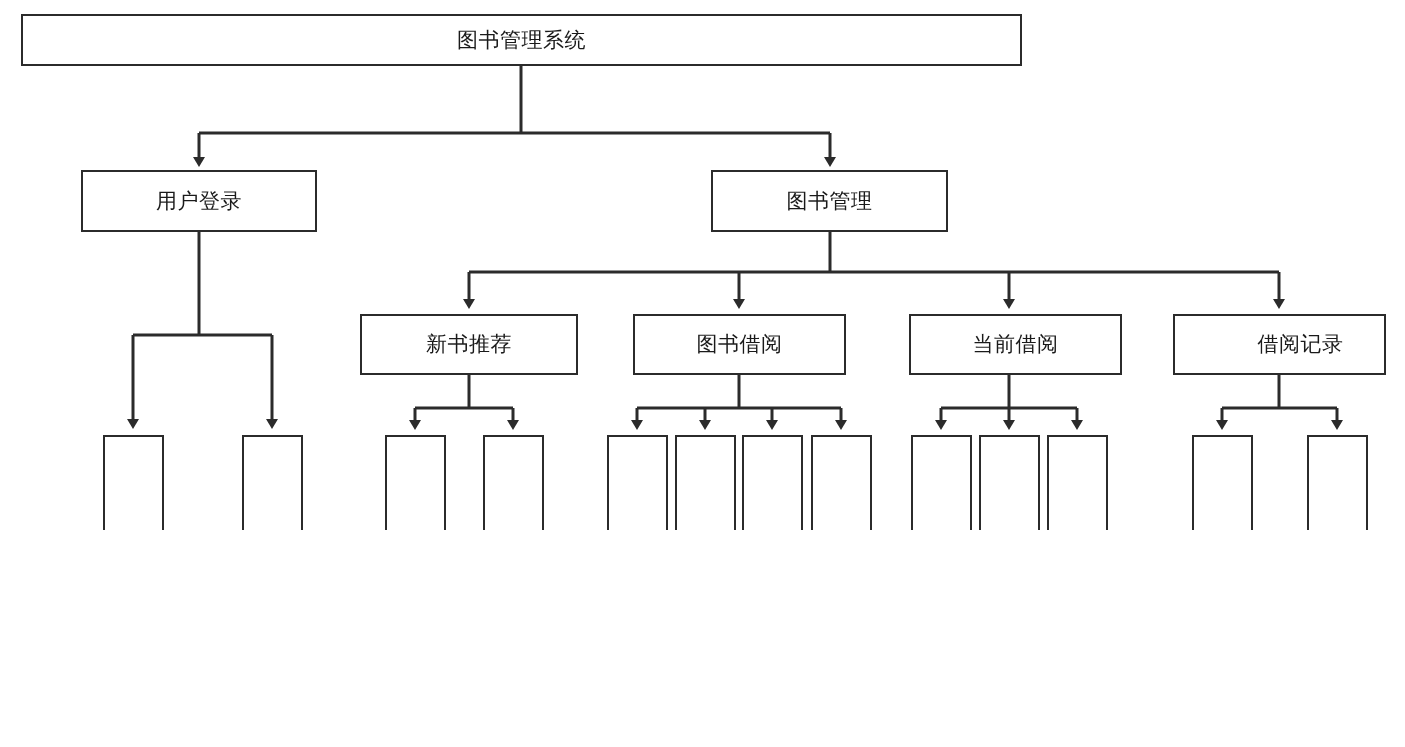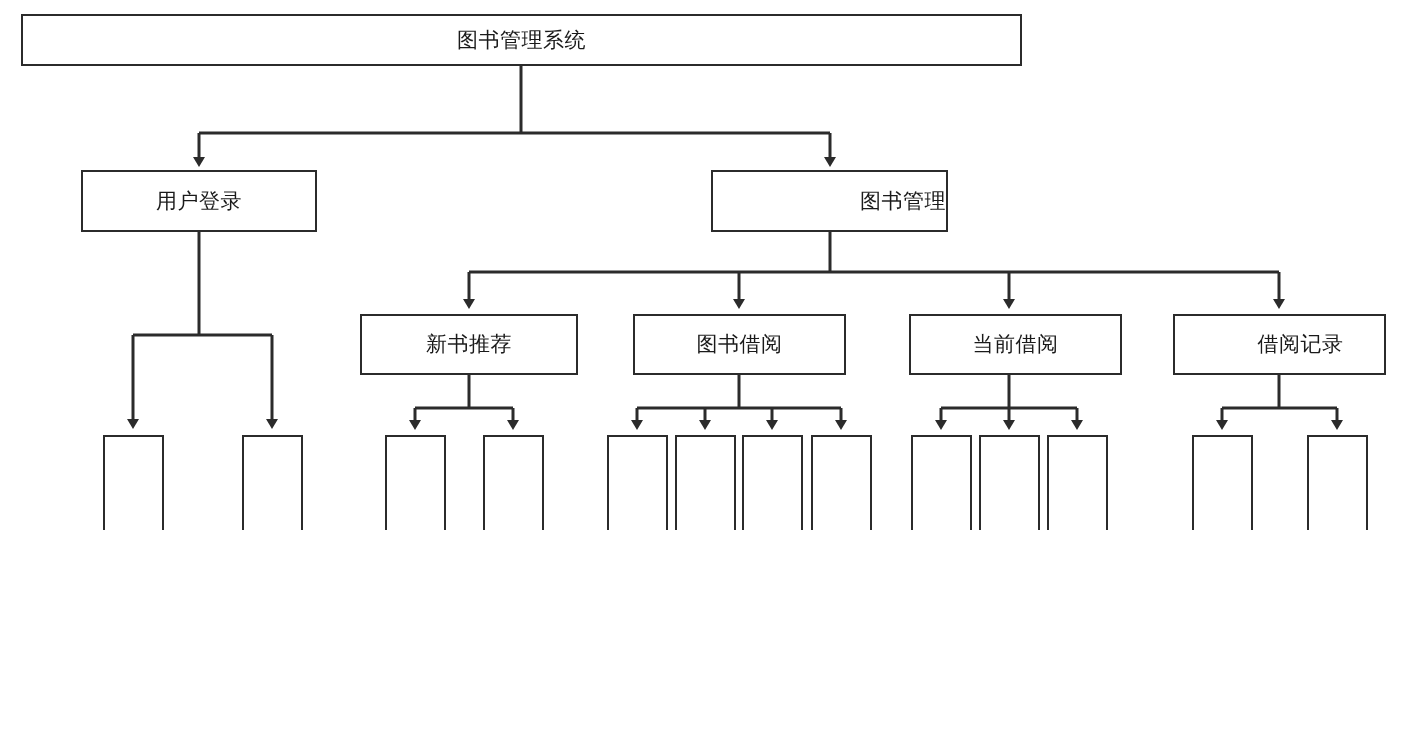--- a/index.html
+++ b/index.html
@@ -121,21 +121,21 @@
   </svg>
 
   <div class="node h" style="left:21px; top:14px; width:1001px; height:52px;">
     <span class="lbl">图书管理系统</span>
   </div>
 
   <div class="node h" style="left:81px; top:170px; width:236px; height:62px;">
     <span class="lbl">用户登录</span>
   </div>
 
-  <div class="node h" style="left:711px; top:170px; width:237px; height:62px;justify-content:flex-end;">
+  <div class="node h" style="left:711px; top:170px; width:237px; height:62px;">
     <span class="lbl">图书管理</span>
   </div>
 
   <div class="node h" style="left:633px; top:314px; width:213px; height:61px;">
     <span class="lbl">图书借阅</span>
   </div>
 
   <div class="node h" style="left:360px; top:314px; width:218px; height:61px;">
     <span class="lbl">新书推荐</span>
   </div>

